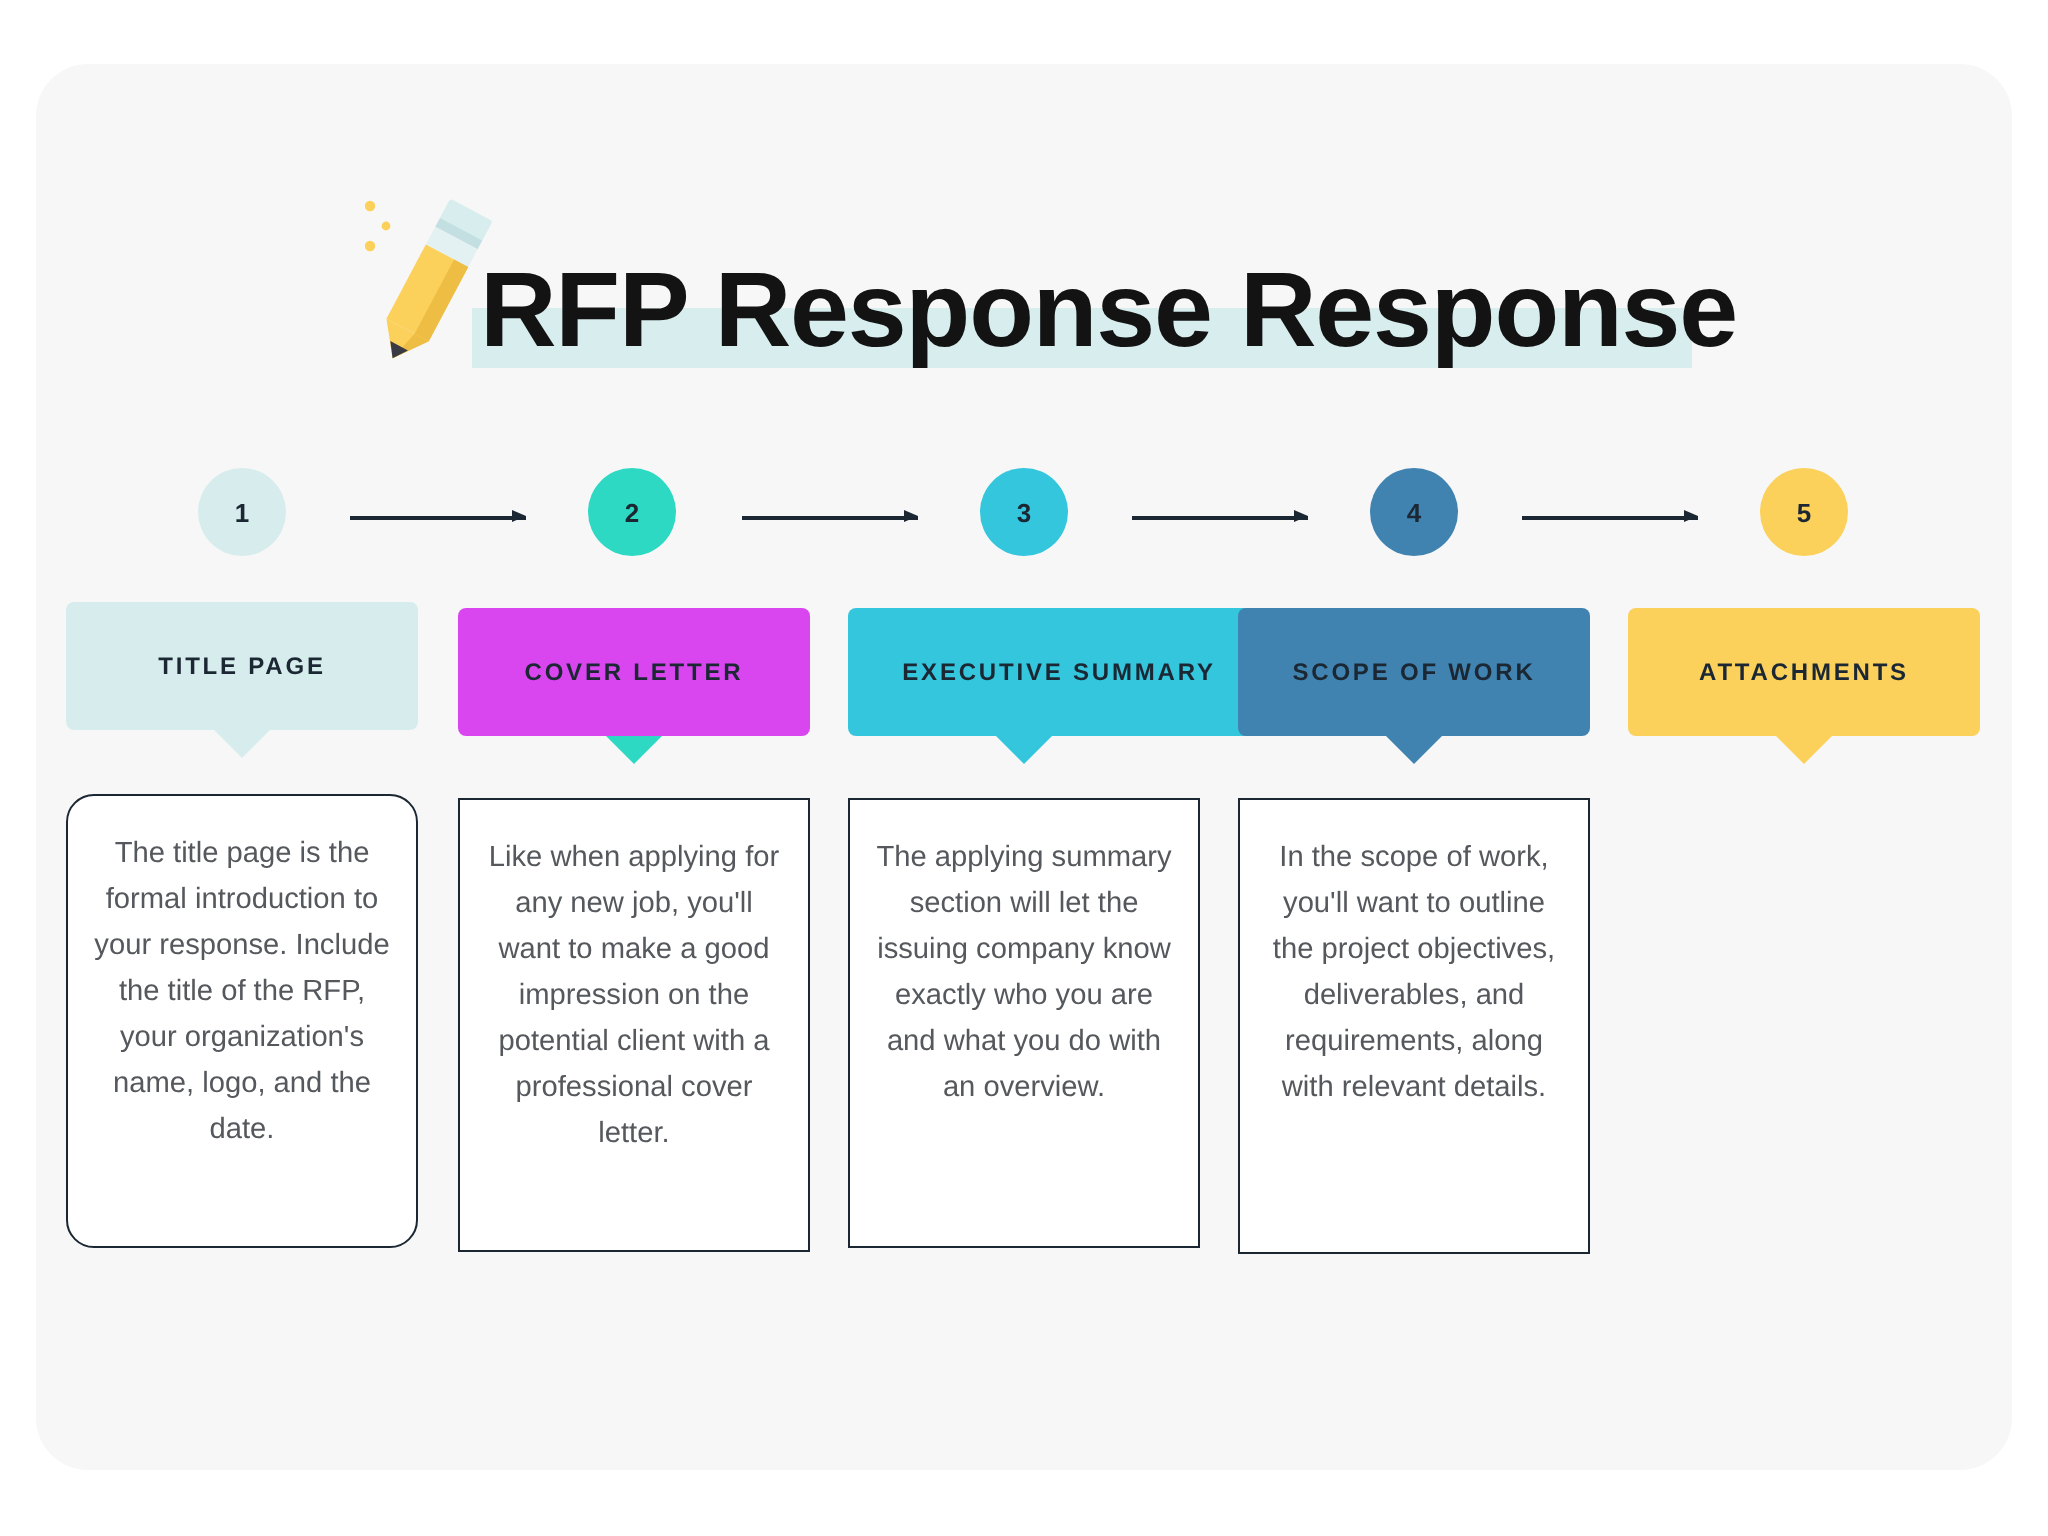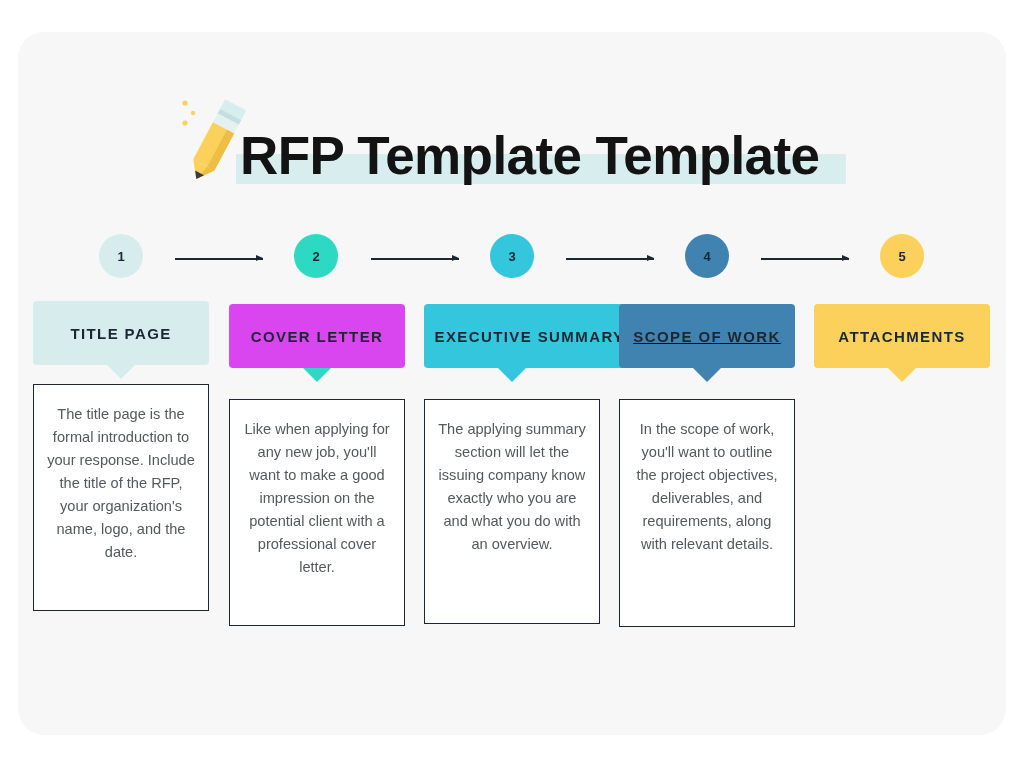--- a/index.html
+++ b/index.html
@@ -106,21 +106,21 @@
 
   
   .label-bar {
     position: absolute;
     border-radius: 4px;
     display: flex;
     align-items: center;
     justify-content: center;
   }
   .label-bar .label-text {
-    font-size: 15px;
+    font-size: 12px;
     font-weight: bold;
     letter-spacing: 1.4px;
     color: #1b2733;
     text-align: center;
     font-family: "Liberation Sans", sans-serif;
   }
   .label-tail {
     position: absolute;
     width: 0;
     height: 0;
@@ -159,21 +159,21 @@
       <rect x="28" y="19" width="24" height="5" fill="#c4dfe2"></rect>
       <rect x="28" y="24" width="24" height="10" fill="#e3f1f3"></rect>
       <rect x="28" y="34" width="24" height="42" fill="#fbd15b"></rect>
       <rect x="44" y="34" width="8" height="42" fill="#edbd44"></rect>
       <polygon points="28,76 52,76 40,92" fill="#fbd15b"></polygon>
       <polygon points="44,76 52,76 40,92" fill="#edbd44"></polygon>
       <polygon points="35,85 45,85 40,92" fill="#3a3a44"></polygon>
     </g>
   </svg>
   <div class="title-highlight"></div>
-  <div class="title-text">RFP Template Template</div>
+  <div class="title-text">RFP Response Response</div>
 </div>
 
 <div class="steps">
 
   <div class="circle" style="left:99px;background:#d7eded;">
     <span>1</span>
   </div>
   <div class="circle" style="left:294px;background:#2ed9c3;">
     <span>2</span>
   </div>
@@ -212,31 +212,31 @@
   <div class="label-bar" style="left:229px;top:304px;width:176px;height:64px;background:#d946ef;">
     <span class="label-text">COVER LETTER</span>
   </div>
   <div class="label-tail" style="left:303px;top:368px;border-top:14px solid #2ed9c3;"></div>
 
   <div class="label-bar" style="left:424px;top:304px;width:211px;height:64px;background:#33c6dd;">
     <span class="label-text">EXECUTIVE SUMMARY</span>
   </div>
   <div class="label-tail" style="left:498px;top:368px;border-top:14px solid #33c6dd;"></div>
 
-  <div class="label-bar" style="left:619px;top:304px;width:176px;height:64px;background:#4083b0;text-decoration:underline;">
+  <div class="label-bar" style="left:619px;top:304px;width:176px;height:64px;background:#4083b0;">
     <span class="label-text">SCOPE OF WORK</span>
   </div>
   <div class="label-tail" style="left:693px;top:368px;border-top:14px solid #4083b0;"></div>
 
   <div class="label-bar" style="left:814px;top:304px;width:176px;height:64px;background:#fbd15b;">
     <span class="label-text">ATTACHMENTS</span>
   </div>
   <div class="label-tail" style="left:888px;top:368px;border-top:14px solid #fbd15b;"></div>
 
-  <div class="card" style="left:33px;top:384px;width:176px;height:227px;">
+  <div class="card" style="left:33px;top:397px;width:176px;height:227px;border-radius:14px;">
     <div class="card-text">The title page is the formal introduction to your response. Include the title of the RFP, your organization's name, logo, and the date.</div>
   </div>
   <div class="card" style="left:229px;top:399px;width:176px;height:227px;">
     <div class="card-text">Like when applying for any new job, you'll want to make a good impression on the potential client with a professional cover letter.</div>
   </div>
   <div class="card" style="left:424px;top:399px;width:176px;height:225px;">
     <div class="card-text">The applying summary section will let the issuing company know exactly who you are and what you do with an overview.</div>
   </div>
   <div class="card" style="left:619px;top:399px;width:176px;height:228px;">
     <div class="card-text">In the scope of work, you'll want to outline the project objectives, deliverables, and requirements, along with relevant details.</div>

